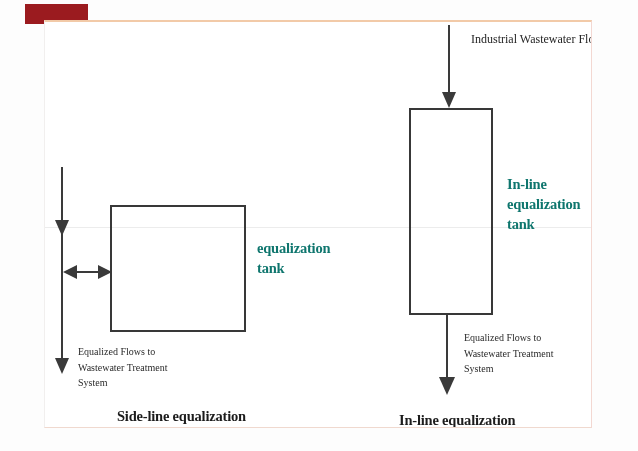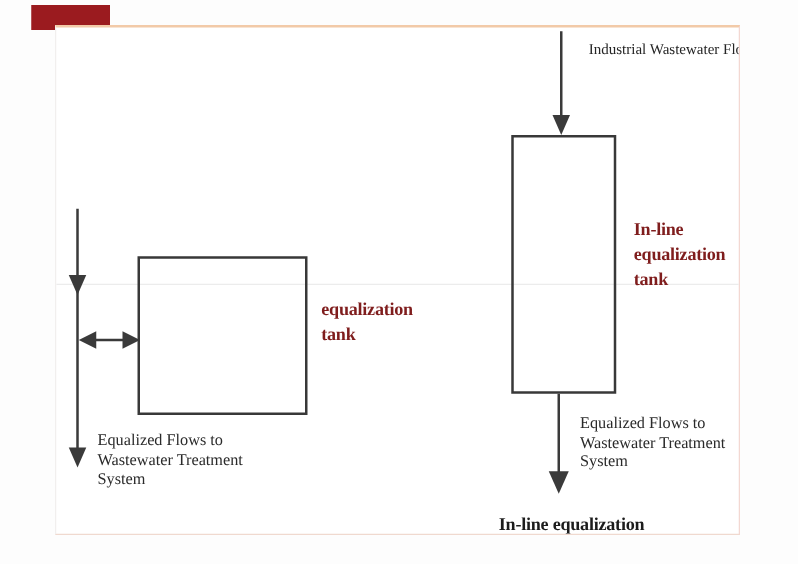--- a/index.html
+++ b/index.html
@@ -43,25 +43,25 @@
     position:absolute; width:0; height:0;
     border-top:7px solid transparent; border-bottom:7px solid transparent;
     border-right:14px solid #3a3a3a;
   }
   .arrow-right {
     position:absolute; width:0; height:0;
     border-top:7px solid transparent; border-bottom:7px solid transparent;
     border-left:14px solid #3a3a3a;
   }
   .tank-label {
-    position:absolute; font-size:14.5px; font-weight:bold; color:#7f1d1d;
+    position:absolute; font-size:14.5px; font-weight:bold; color:#0f766e;
     line-height:20px; letter-spacing:-0.2px; white-space:nowrap;
   }
   .flow-text {
-    position:absolute; font-size:13px; font-weight:normal; color:#2a2a2a;
+    position:absolute; font-size:10px; font-weight:normal; color:#2a2a2a;
     line-height:15.7px; white-space:nowrap;
   }
   .caption {
     position:absolute; font-size:14.5px; font-weight:bold; color:#1c1c1c;
     letter-spacing:-0.2px; white-space:nowrap;
   }
   .inflow-label {
     position:absolute; font-size:12px; color:#252525; white-space:nowrap;
   }
 </style>
@@ -92,20 +92,21 @@
       <div>equalization</div>
       <div>tank</div>
     </div>
 
     <div class="flow-text" style="left:33px; top:322px;">
       <div>Equalized Flows to</div>
       <div>Wastewater Treatment</div>
       <div>System</div>
     </div>
 
+    <div class="caption" style="left:72px; top:386px;">Side-line equalization</div>
 
     <div class="inflow-label" style="left:426px; top:10px;">Industrial Wastewater Flows</div>
 
     <div class="vline" style="left:403px; top:3px; height:69px;"></div>
     <div class="arrow-down" style="left:397px; top:70px;"></div>
 
     <div class="tank" style="left:364px; top:86px; width:84px; height:207px;"></div>
 
     <div class="tank-label" style="left:462px; top:152px;">
       <div>In-line</div>

